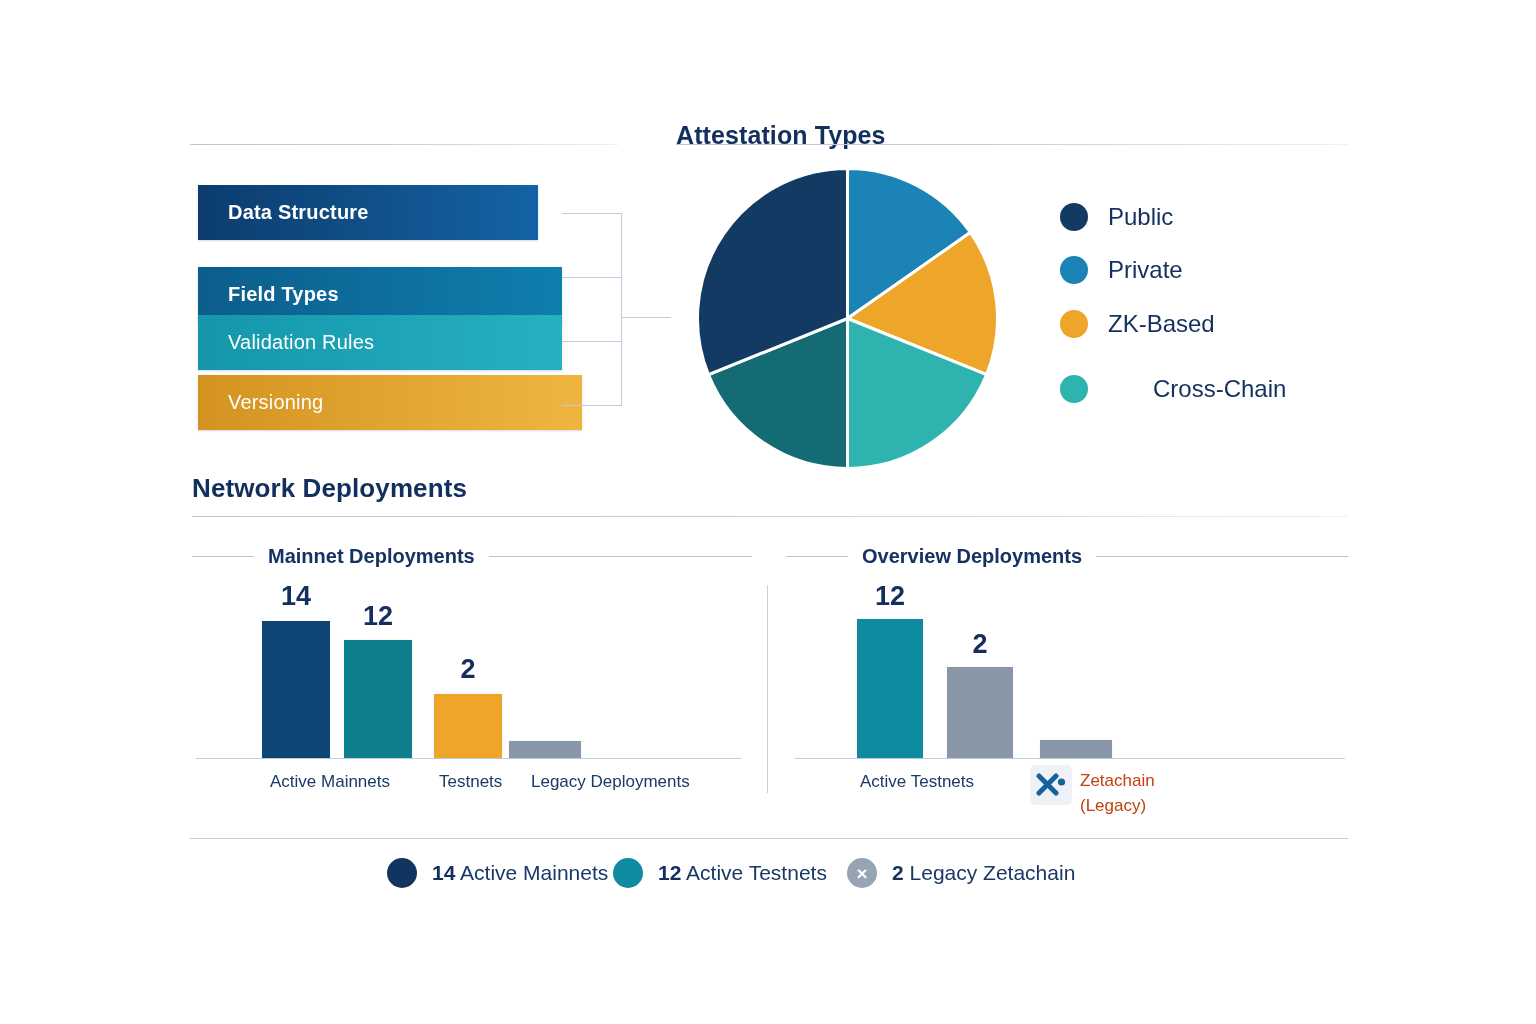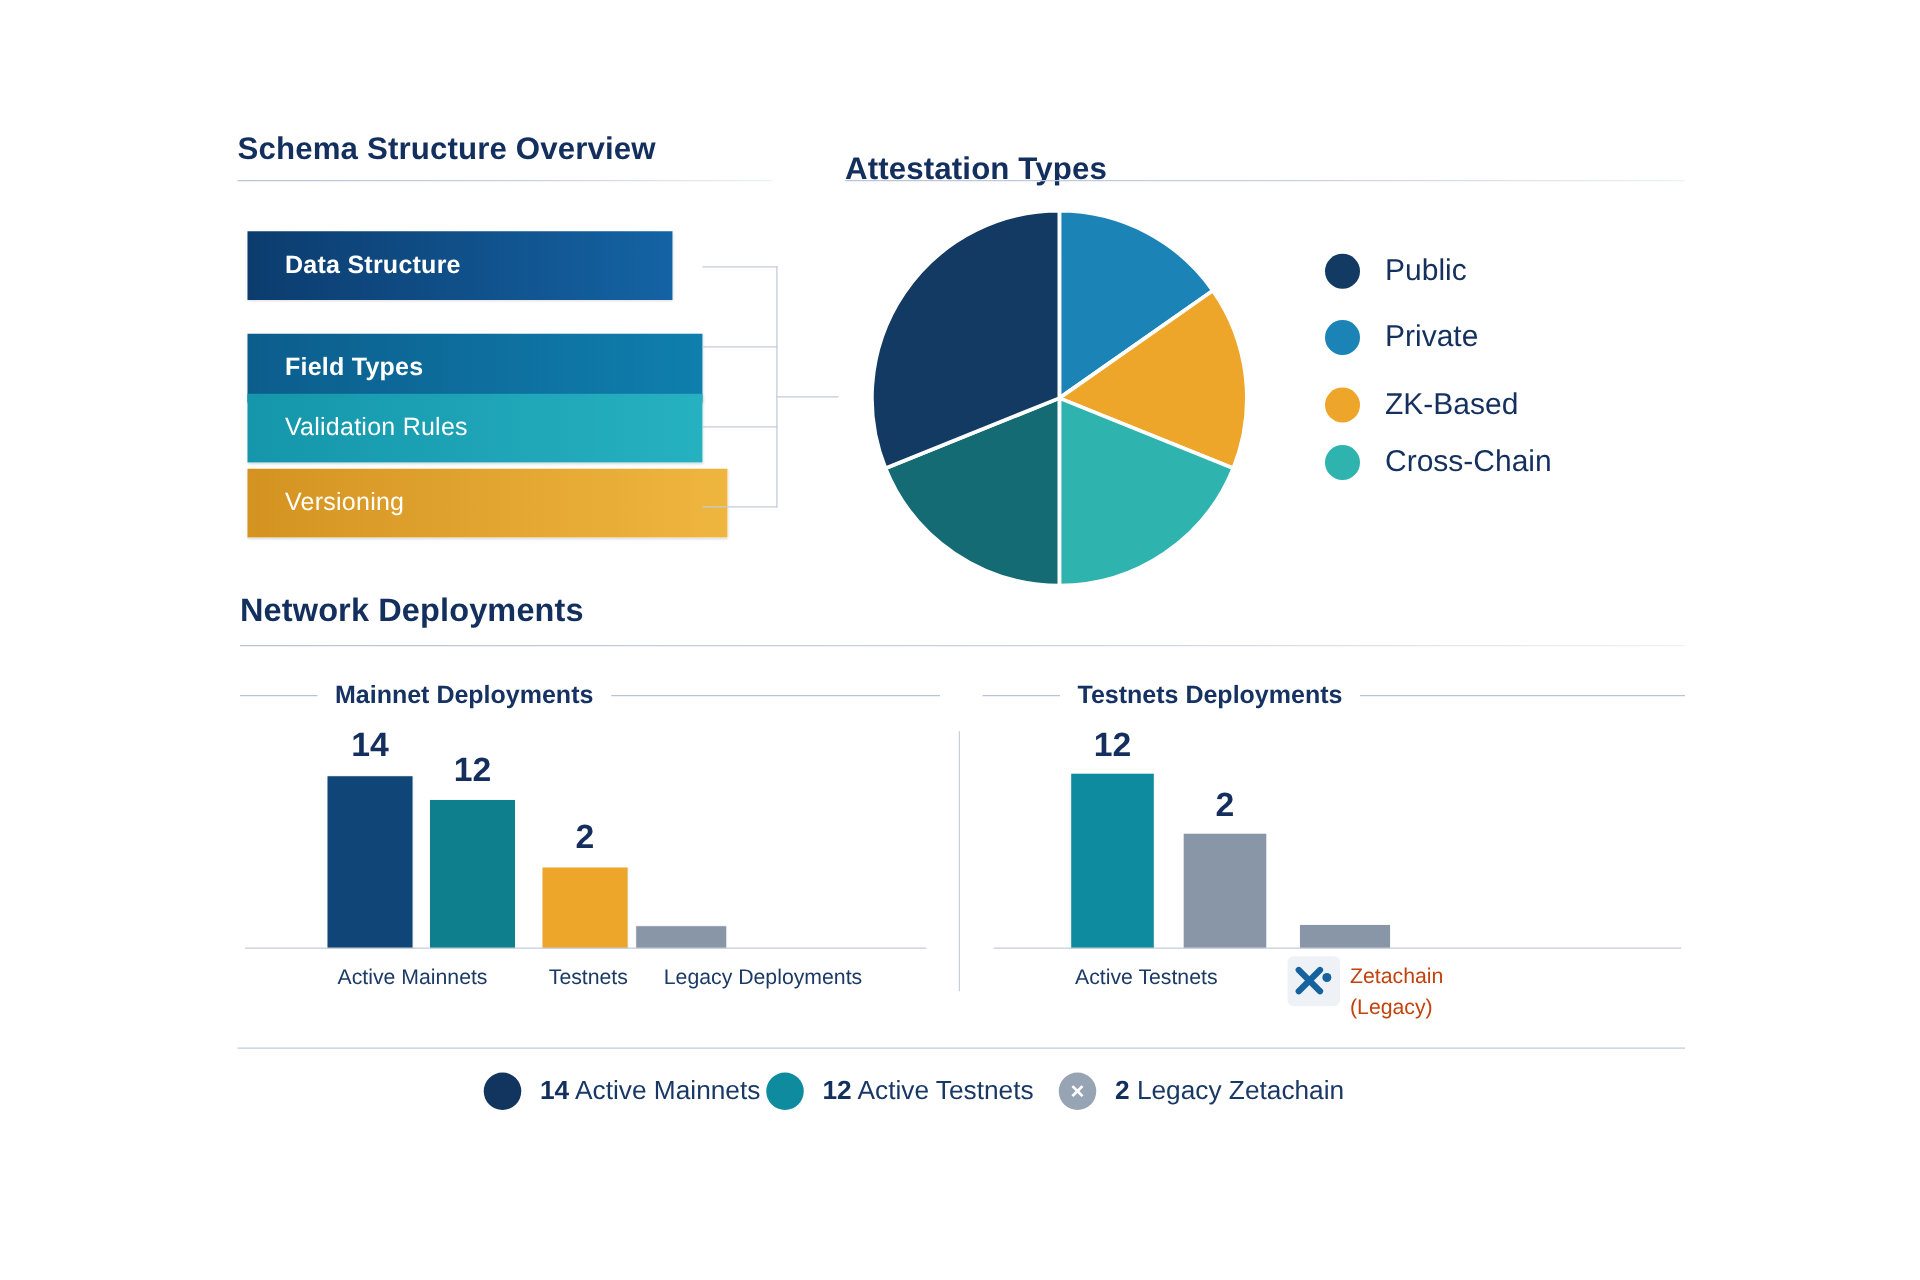--- a/index.html
+++ b/index.html
@@ -91,21 +91,20 @@
     display:flex;align-items:center;justify-content:center;}
   .foot-dot .x{color:#ffffff;font-size:19px;line-height:1;font-weight:bold;}
   .foot-txt{margin-left:15px;font-size:21px;color:#1a3866;white-space:nowrap;}
   .foot-txt b{color:#132f5e;}
 </style>
 </head>
 <body>
 
 <div class="stage">
 
-  <div class="sec-title" style="left:190px;top:105px;">Schema Structure Overview</div>
   <div class="sec-rule" style="left:190px;top:144px;width:428px;"></div>
 
   <div class="schema-bar" style="left:198px;top:185px;width:340px;background:linear-gradient(to right,#0c3c6e,#1463a4);font-weight:bold;">
     <span>Data Structure</span>
   </div>
   <div class="schema-bar" style="left:198px;top:267px;width:364px;background:linear-gradient(to right,#0c5d8c,#0f7fae);font-weight:bold;">
     <span>Field Types</span>
   </div>
   <div class="schema-bar" style="left:198px;top:315px;width:364px;background:linear-gradient(to right,#1596ab,#26b1c0);">
     <span>Validation Rules</span>
@@ -146,37 +145,37 @@
     <div class="legend-label">Public</div>
   </div>
   <div class="legend-row" style="left:1060px;top:256px;">
     <div class="legend-dot" style="background:#1b83b5;"></div>
     <div class="legend-label">Private</div>
   </div>
   <div class="legend-row" style="left:1060px;top:310px;">
     <div class="legend-dot" style="background:#eda52a;"></div>
     <div class="legend-label">ZK-Based</div>
   </div>
-  <div class="legend-row" style="left:1060px;top:356px;">
+  <div class="legend-row" style="left:1060px;top:375px;gap:45px;">
     <div class="legend-dot" style="background:#2eb3ae;"></div>
     <div class="legend-label">Cross-Chain</div>
   </div>
 
   <div class="sec-title" style="left:192px;top:473px;font-size:26px;">Network Deployments</div>
   <div class="sec-rule" style="left:192px;top:516px;width:1156px;"></div>
 
   <div class="sub-head" style="left:192px;top:545px;width:560px;">
     <div class="r short"></div>
     <div class="lbl">Mainnet Deployments</div>
     <div class="r"></div>
   </div>
 
   <div class="sub-head" style="left:786px;top:545px;width:562px;">
     <div class="r short"></div>
-    <div class="lbl">Testnets Deployments</div>
+    <div class="lbl">Overview Deployments</div>
     <div class="r"></div>
   </div>
 
   <div class="vdiv" style="left:767px;top:585px;height:208px;"></div>
 
   <div class="chart" style="left:196px;top:580px;width:545px;height:180px;">
     <div class="axis" style="left:0px;top:178px;width:545px;"></div>
 
     <div class="bar" style="left:66px;width:68px;height:137px;background:#0f4577;bottom:2px;"></div>
     <div class="bar-val" style="left:66px;top:1px;width:68px;">14</div>

